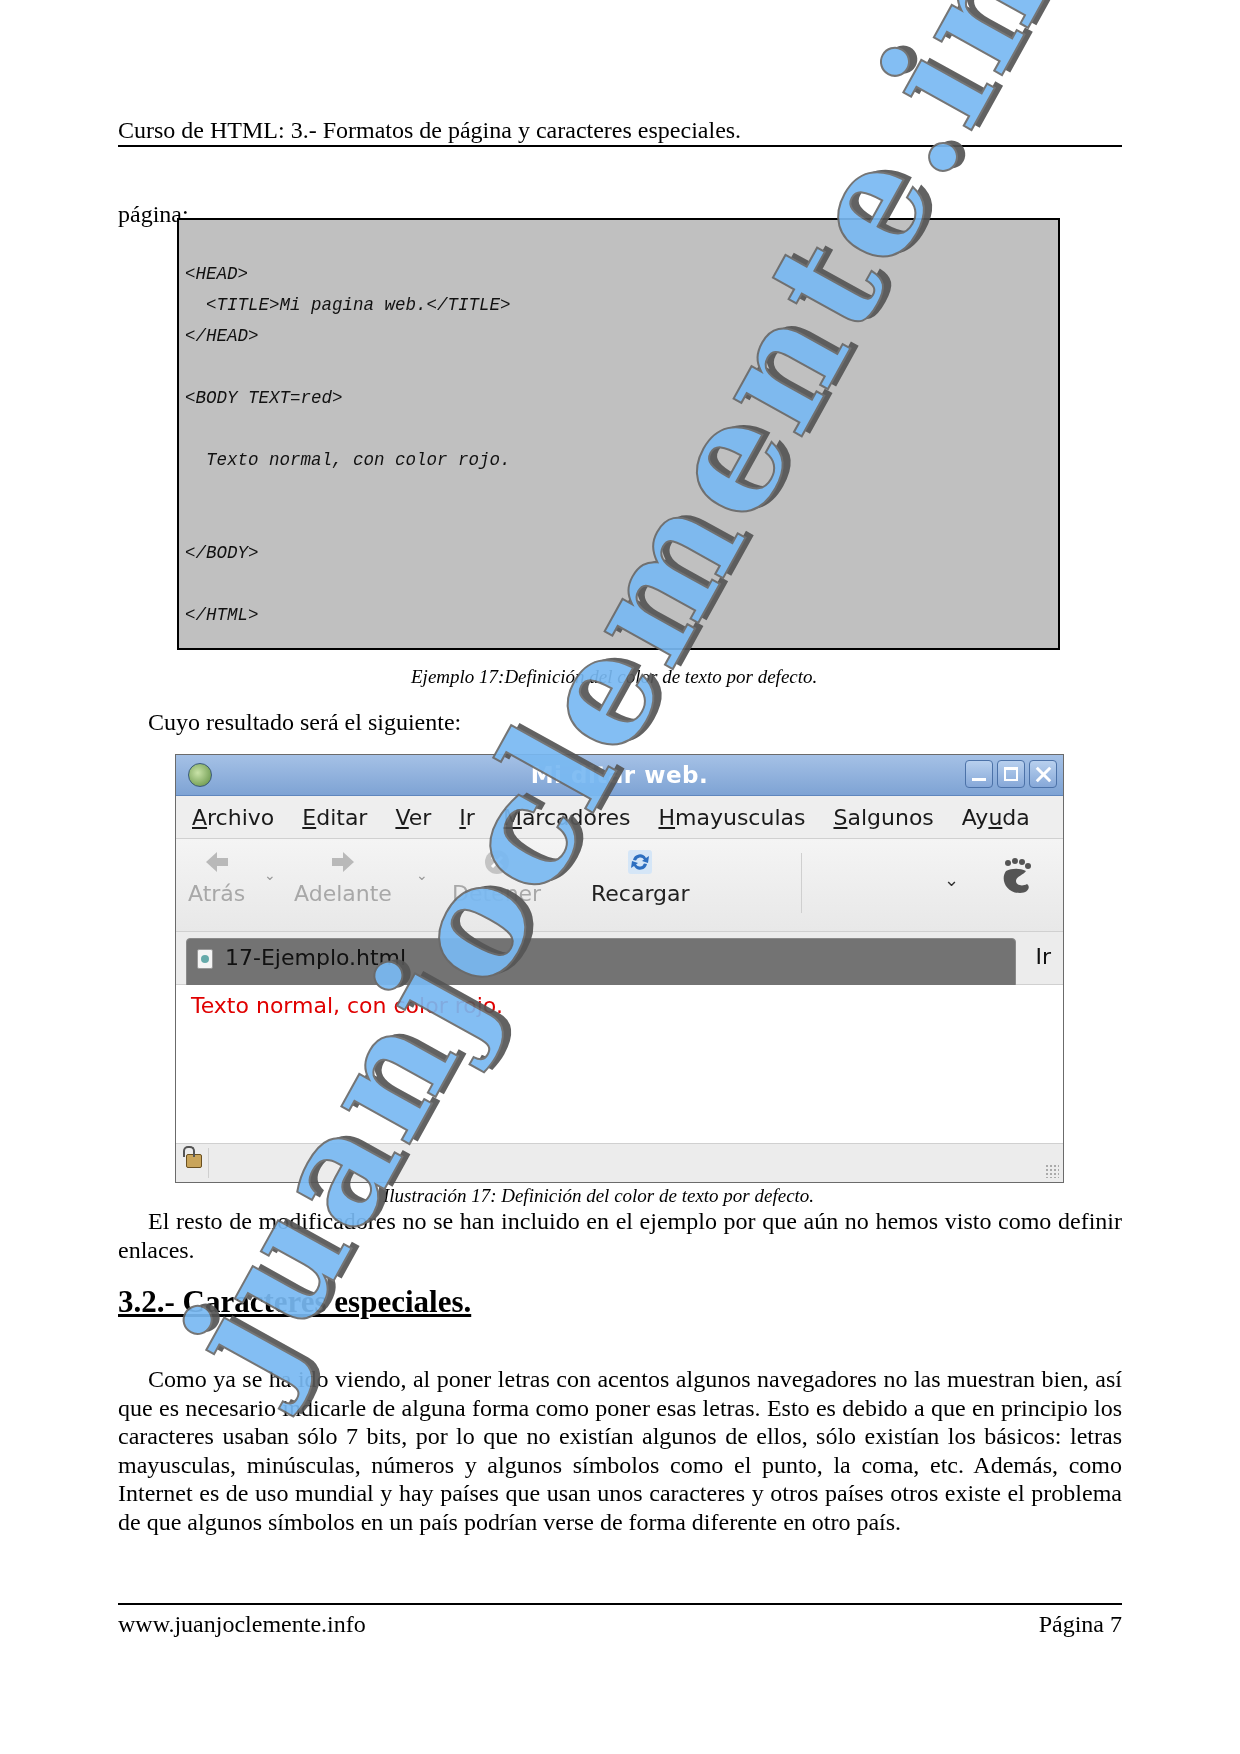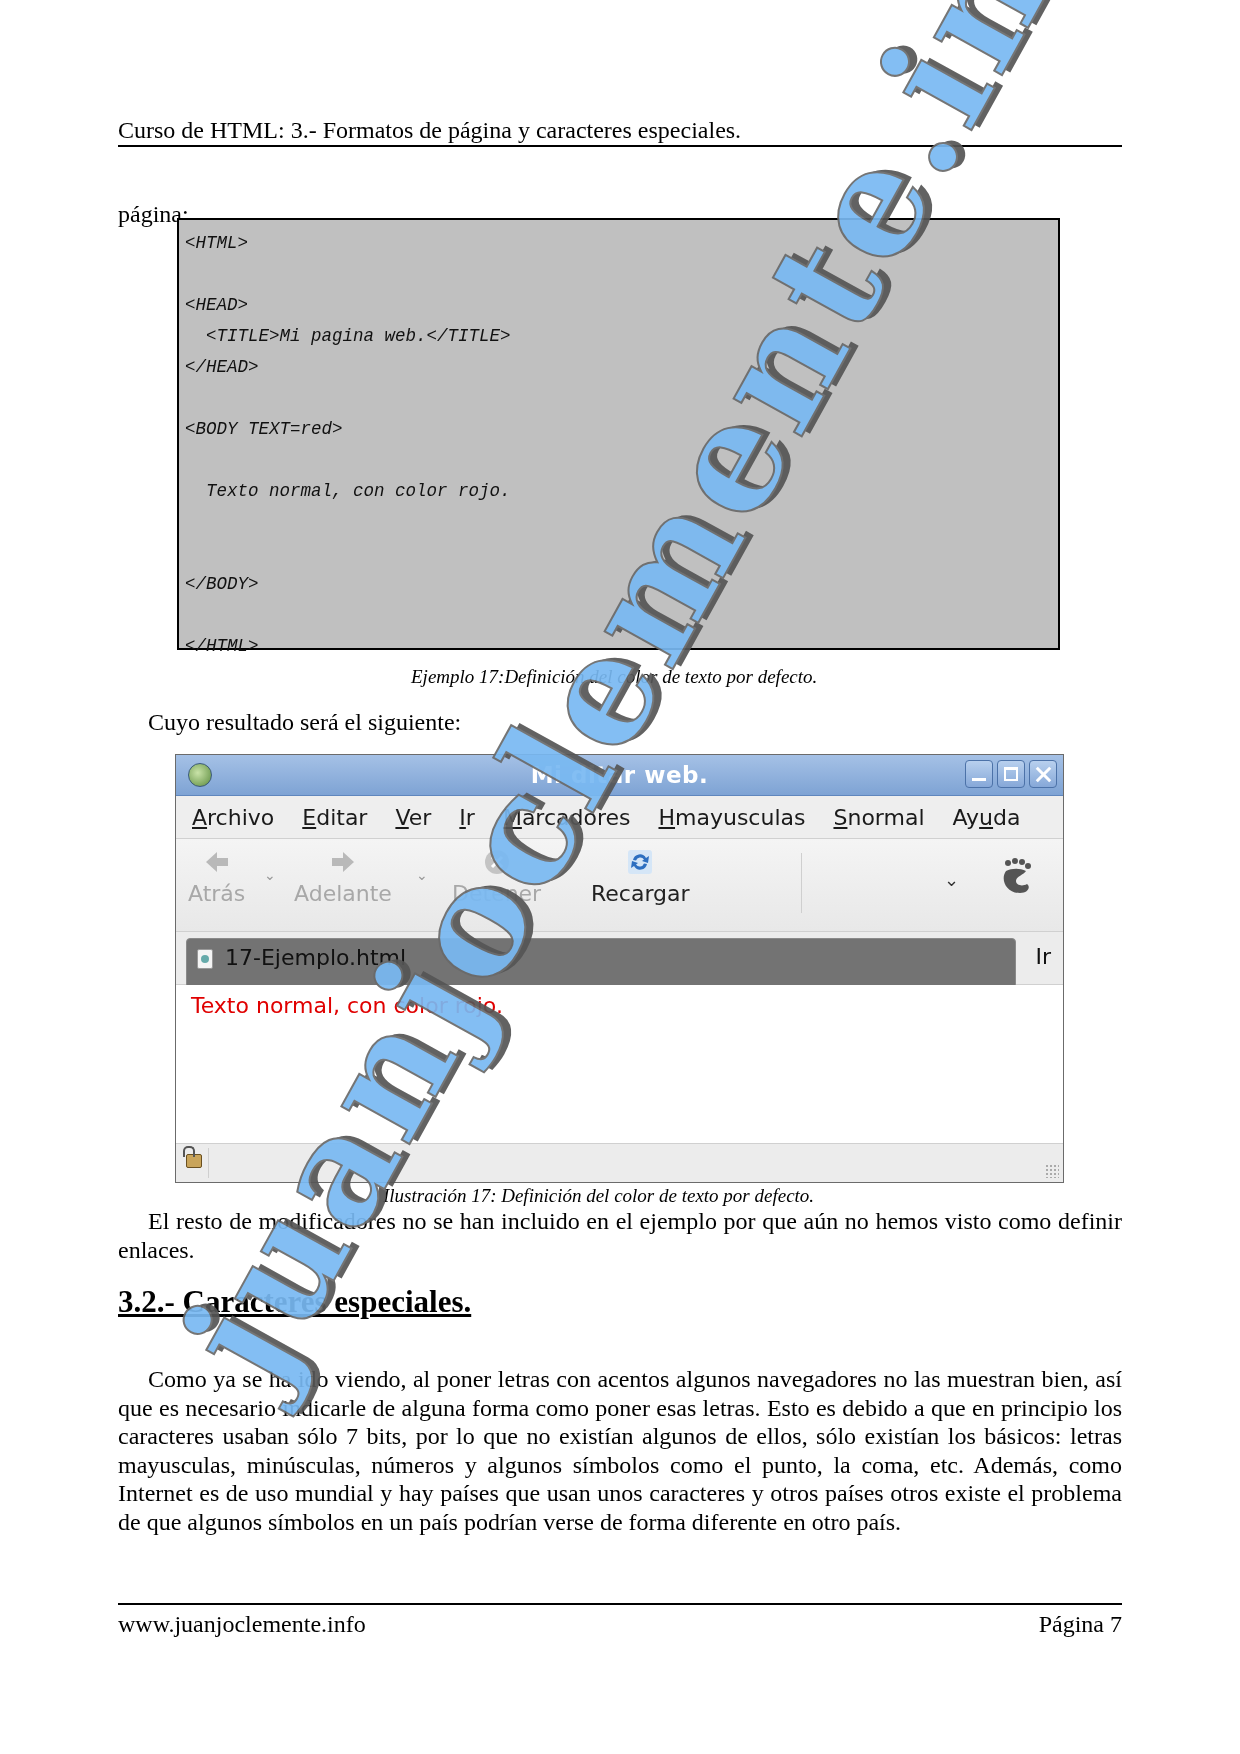--- a/index.html
+++ b/index.html
@@ -94,21 +94,20 @@
 </style>
 </head>
 <body>
 
 <div class="abs hdr-text">Curso de HTML: 3.- Formatos de página y caracteres especiales.</div>
 <div class="abs hdr-rule"></div>
 
 <div class="abs p-lead">página:</div>
 
 <div class="abs code">
-  <div class="code-line">&lt;HTML&gt;</div>
   <div class="code-line"></div>
   <div class="code-line">&lt;HEAD&gt;</div>
   <div class="code-line">  &lt;TITLE&gt;Mi pagina web.&lt;/TITLE&gt;</div>
   <div class="code-line">&lt;/HEAD&gt;</div>
   <div class="code-line"></div>
   <div class="code-line">&lt;BODY TEXT=red&gt;</div>
   <div class="code-line"></div>
   <div class="code-line">  Texto normal, con color rojo.</div>
   <div class="code-line"></div>
   <div class="code-line"></div>
@@ -131,21 +130,21 @@
     </div>
   </div>
 
   <div class="menubar">
     <span class="menu-item"><u>A</u><span>rchivo</span></span>
     <span class="menu-item"><u>E</u><span>ditar</span></span>
     <span class="menu-item"><u>V</u><span>er</span></span>
     <span class="menu-item"><u>I</u><span>r</span></span>
     <span class="menu-item"><u>M</u><span>arcadores</span></span>
     <span class="menu-item"><u>H</u><span>mayusculas</span></span>
-    <span class="menu-item"><u>S</u><span>normal</span></span>
+    <span class="menu-item"><u>S</u><span>algunos</span></span>
     <span class="menu-item"><span>Ay</span><u>u</u><span>da</span></span>
   </div>
 
   <div class="toolbar">
     <div class="tb-btn" style="left:12px;">
       <svg class="ico" width="30" height="30" viewBox="0 0 30 30">
           <path d="M4 15 L15 5 L15 11 L26 11 L26 19 L15 19 L15 25 Z" fill="#b9b9b9"></path>
         </svg>
       <span>Atrás</span>
     </div>

